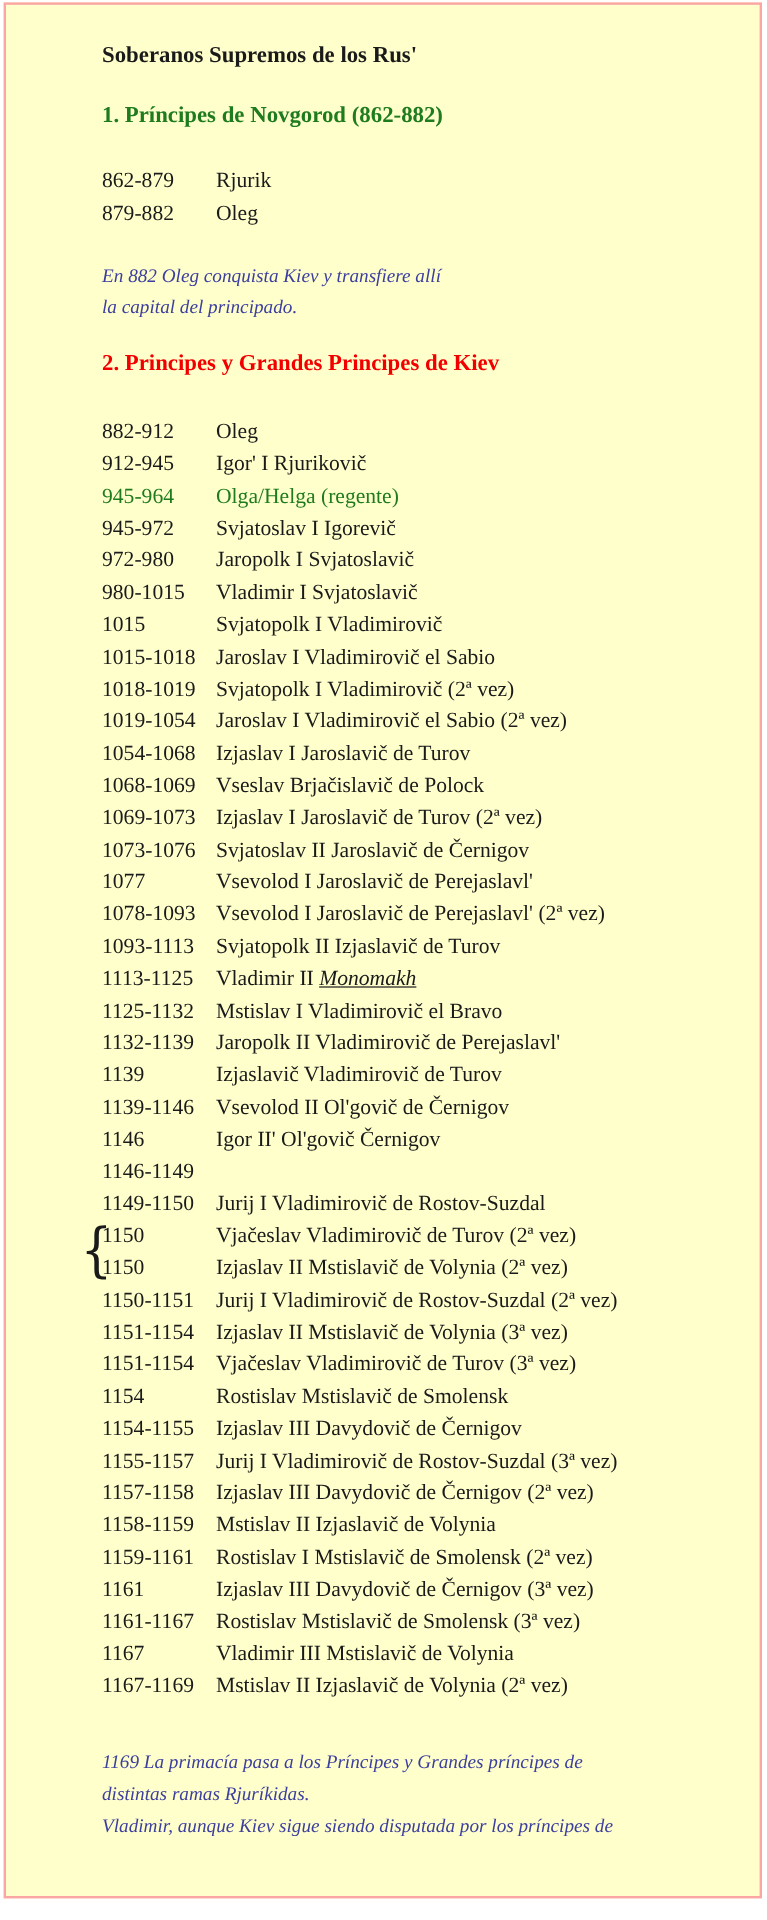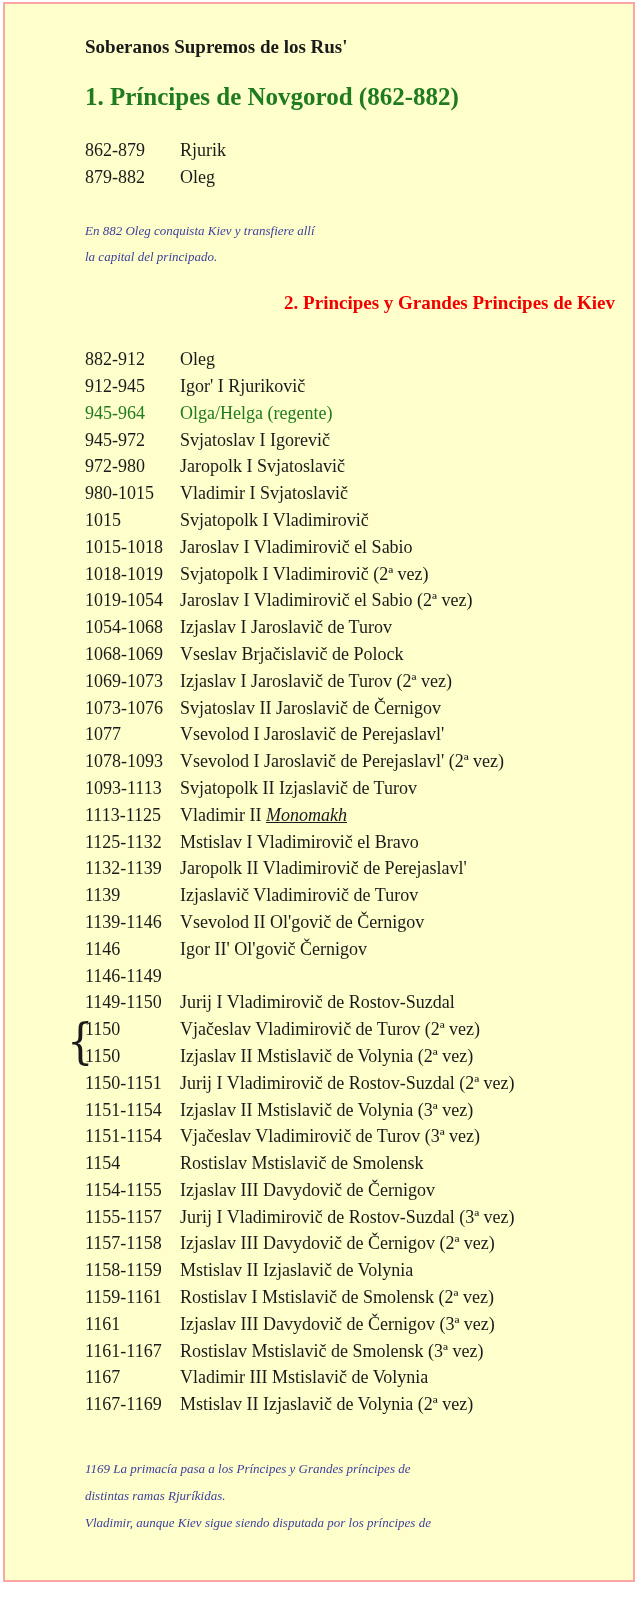--- a/index.html
+++ b/index.html
@@ -17,39 +17,38 @@
   }
   .page{
     position:absolute;left:3px;top:2px;width:632px;height:1580px;
     box-sizing:border-box;border:2px solid #fca5a5;background:var(--bg);
     padding:29px 18px 0 80px;overflow:hidden;
   }
   .title{
     font-size:19px;font-weight:bold;line-height:27px;margin:0 0 23px 0;
   }
   .h1{
-    font-size:25px;font-weight:bold;line-height:27px;color:var(--green);
+    font-size:19px;font-weight:bold;line-height:27px;color:var(--green);
     margin:0 0 27px 0;
   }
   .h2{
     font-size:19px;font-weight:bold;line-height:27px;color:var(--red);
     margin:0 0 30px 0;
-    text-align:right;
   }
   .rows{margin:0;}
   .rows-novgorod{margin-bottom:27px;}
   .rows-kiev{margin-bottom:38px;}
   .row{
     display:flex;font-size:18px;line-height:26.8px;white-space:nowrap;
   }
   .years{flex:0 0 95px;width:95px;}
   .name{flex:1 1 auto;}
   .row.green{color:var(--green);}
   .note{
-    font-size:13px;line-height:26.8px;font-style:italic;color:var(--blue);
+    font-size:16px;line-height:26.8px;font-style:italic;color:var(--blue);
     margin:0 0 18px 0;
   }
   .note-bottom{margin-bottom:13px;margin-top:0;}
   .note-line{white-space:nowrap;}
   .brace-group{position:relative;}
   .brace{
     position:absolute;left:-18px;top:-3px;height:58px;
     font-size:49px;line-height:58px;font-weight:400;color:var(--text);
     transform:scaleX(0.85);transform-origin:left center;
     font-family:"DejaVu Serif",serif;

